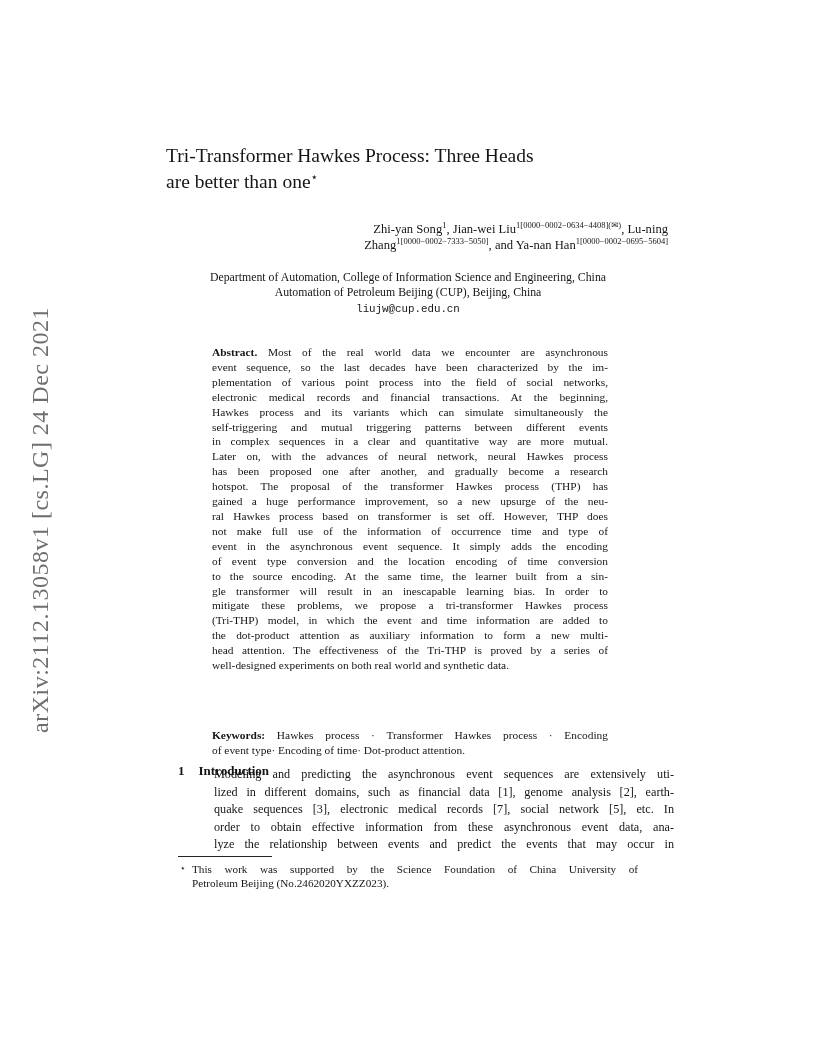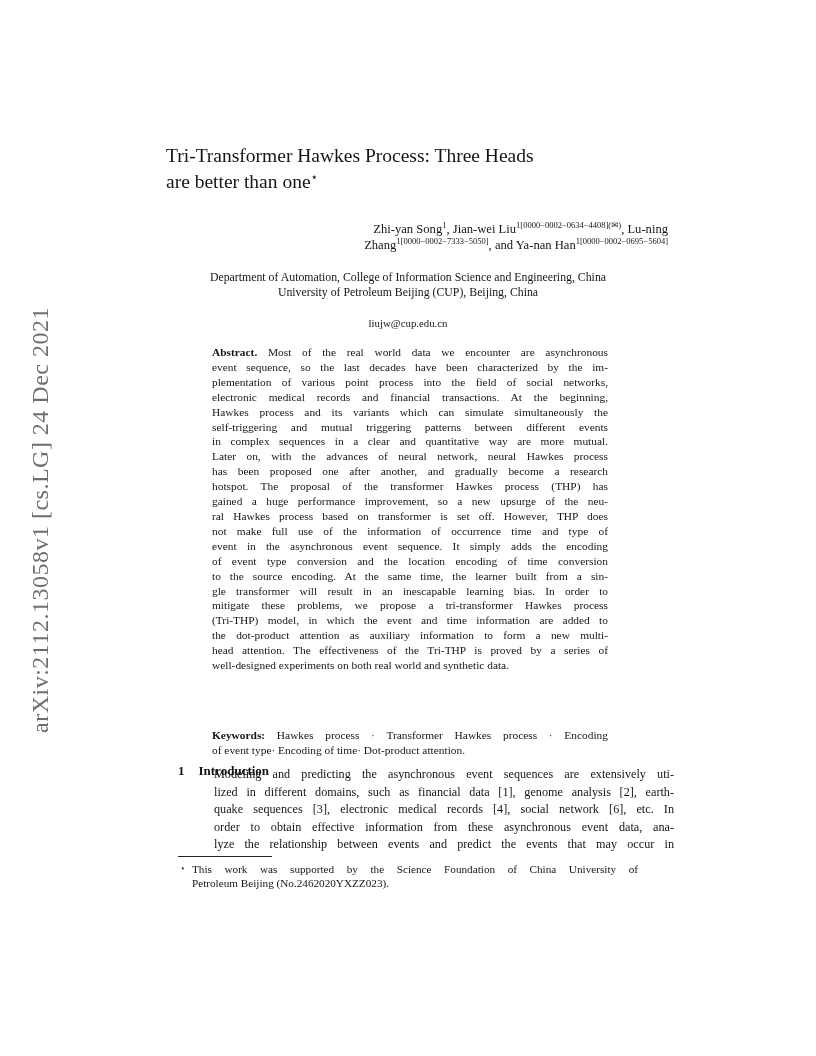--- a/index.html
+++ b/index.html
@@ -47,23 +47,23 @@
   .affiliation {
     position: absolute;
     left: 148px;
     top: 270px;
     width: 520px;
     text-align: center;
     font-size: 11.8px;
     line-height: 14.5px;
   }
   .email {
-    font-family: Liberation Serif, serif;
+    font-family: Liberation Mono, monospace;
     font-size: 10.8px;
-    margin-top: 17px;
+    margin-top: 3px;
     text-align: center;
   }
   .abstract {
     position: absolute;
     left: 212px;
     top: 345px;
     width: 396px;
     font-size: 11.4px;
     line-height: 14.9px;
   }
@@ -133,21 +133,21 @@
     <div><span>are better than one</span><sup class="title-star">⋆</sup></div>
   </div>
 
   <div class="authors">
     <div><span>Zhi-yan Song</span><sup>1</sup><span>, Jian-wei Liu</span><sup>1[0000−0002−0634−4408](✉)</sup><span>, Lu-ning</span></div>
     <div><span>Zhang</span><sup>1[0000−0002−7333−5050]</sup><span>, and Ya-nan Han</span><sup>1[0000−0002−0695−5604]</sup></div>
   </div>
 
   <div class="affiliation">
     <div>Department of Automation, College of Information Science and Engineering, China</div>
-    <div>University of Petroleum Beijing (CUP), Beijing, China</div>
+    <div>Automation of Petroleum Beijing (CUP), Beijing, China</div>
     <div class="email">liujw@cup.edu.cn</div>
   </div>
 
   <div class="abstract">
     <div class="jline"><span class="bold">Abstract.</span> <span>Most of the real world data we encounter are asynchronous</span></div>
     <div class="jline">event sequence, so the last decades have been characterized by the im-</div>
     <div class="jline">plementation of various point process into the field of social networks,</div>
     <div class="jline">electronic medical records and financial transactions. At the beginning,</div>
     <div class="jline">Hawkes process and its variants which can simulate simultaneously the</div>
     <div class="jline">self-triggering and mutual triggering patterns between different events</div>
@@ -174,21 +174,21 @@
     <div class="jline jlast">of event type· Encoding of time· Dot-product attention.</div>
   </div>
 
   <div class="section-heading">
     <span class="sec-num">1</span><span>Introduction</span>
   </div>
 
   <div class="intro">
     <div class="jline">Modeling and predicting the asynchronous event sequences are extensively uti-</div>
     <div class="jline">lized in different domains, such as financial data [1], genome analysis [2], earth-</div>
-    <div class="jline">quake sequences [3], electronic medical records [4], social network [6], etc. In</div>
+    <div class="jline">quake sequences [3], electronic medical records [7], social network [5], etc. In</div>
     <div class="jline">order to obtain effective information from these asynchronous event data, ana-</div>
     <div class="jline">lyze the relationship between events and predict the events that may occur in</div>
   </div>
 
   <div class="footnote-rule"></div>
 
   <div class="footnote">
     <div class="fn-body">
       <span class="fn-star">⋆</span>
       <div class="jline">This work was supported by the Science Foundation of China University of</div>

